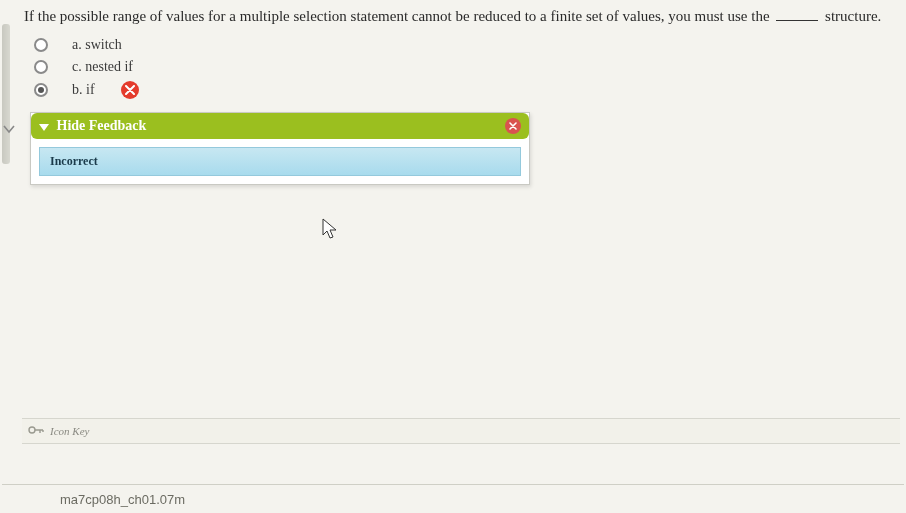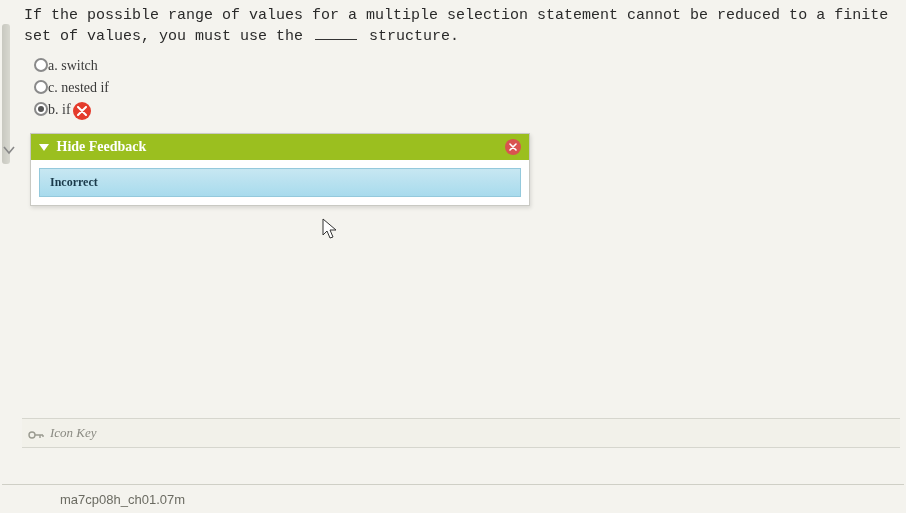--- a/index.html
+++ b/index.html
@@ -34,36 +34,36 @@
     width: 8px;
     height: 140px;
     background: linear-gradient(to right, #c8c8c0, #d8d8d0);
     border-radius: 3px;
   }
   .question-text {
     font-size: 15px;
     color: #2a2a2a;
     padding: 2px 8px 6px 16px;
     line-height: 1.35;
-    font-family: Liberation Mono, monospace;
   }
   .blank {
     display: inline-block;
     border-bottom: 1px solid #333;
     width: 42px;
     height: 0.9em;
     vertical-align: baseline;
     margin: 0 3px;
   }
   .options {
     padding: 2px 0 6px 26px;
   }
   .option {
     display: flex;
-    gap: 0;
+    align-items: center;
+    gap: 24px;
     padding: 3px 0;
     font-size: 14px;
     color: #3a3a3a;
   }
   .radio {
     width: 14px;
     height: 14px;
     border: 2px solid #8a8a8a;
     border-radius: 50%;
     display: inline-flex;
@@ -100,20 +100,21 @@
   .feedback-header {
     background: #9bbf1f;
     color: #fff;
     font-weight: bold;
     font-size: 14px;
     padding: 5px 8px 5px 8px;
     display: flex;
     align-items: center;
     justify-content: space-between;
     position: relative;
+    border-radius: 6px;
   }
   .feedback-header .tri {
     display: inline-block;
     width: 0; height: 0;
     border-left: 5px solid transparent;
     border-right: 5px solid transparent;
     border-top: 7px solid #fff;
     margin-right: 4px;
     vertical-align: middle;
   }
@@ -145,25 +146,25 @@
   }
   .footer-bar {
     position: absolute;
     left: 22px;
     right: 6px;
     top: 418px;
     border-top: 1px solid #d6d6ce;
     border-bottom: 1px solid #d6d6ce;
     padding: 6px 6px;
     display: flex;
-    align-items: center;
+    align-items: flex-start;
     gap: 6px;
     color: #8a8a82;
     font-style: italic;
-    font-size: 13px;
+    font-size: 11px;
     background: #f2f1ea;
   }
   .key-icon {
     width: 16px; height: 10px;
     display: inline-block;
   }
   .bottom-code {
     position: absolute;
     left: 60px;
     bottom: 6px;

